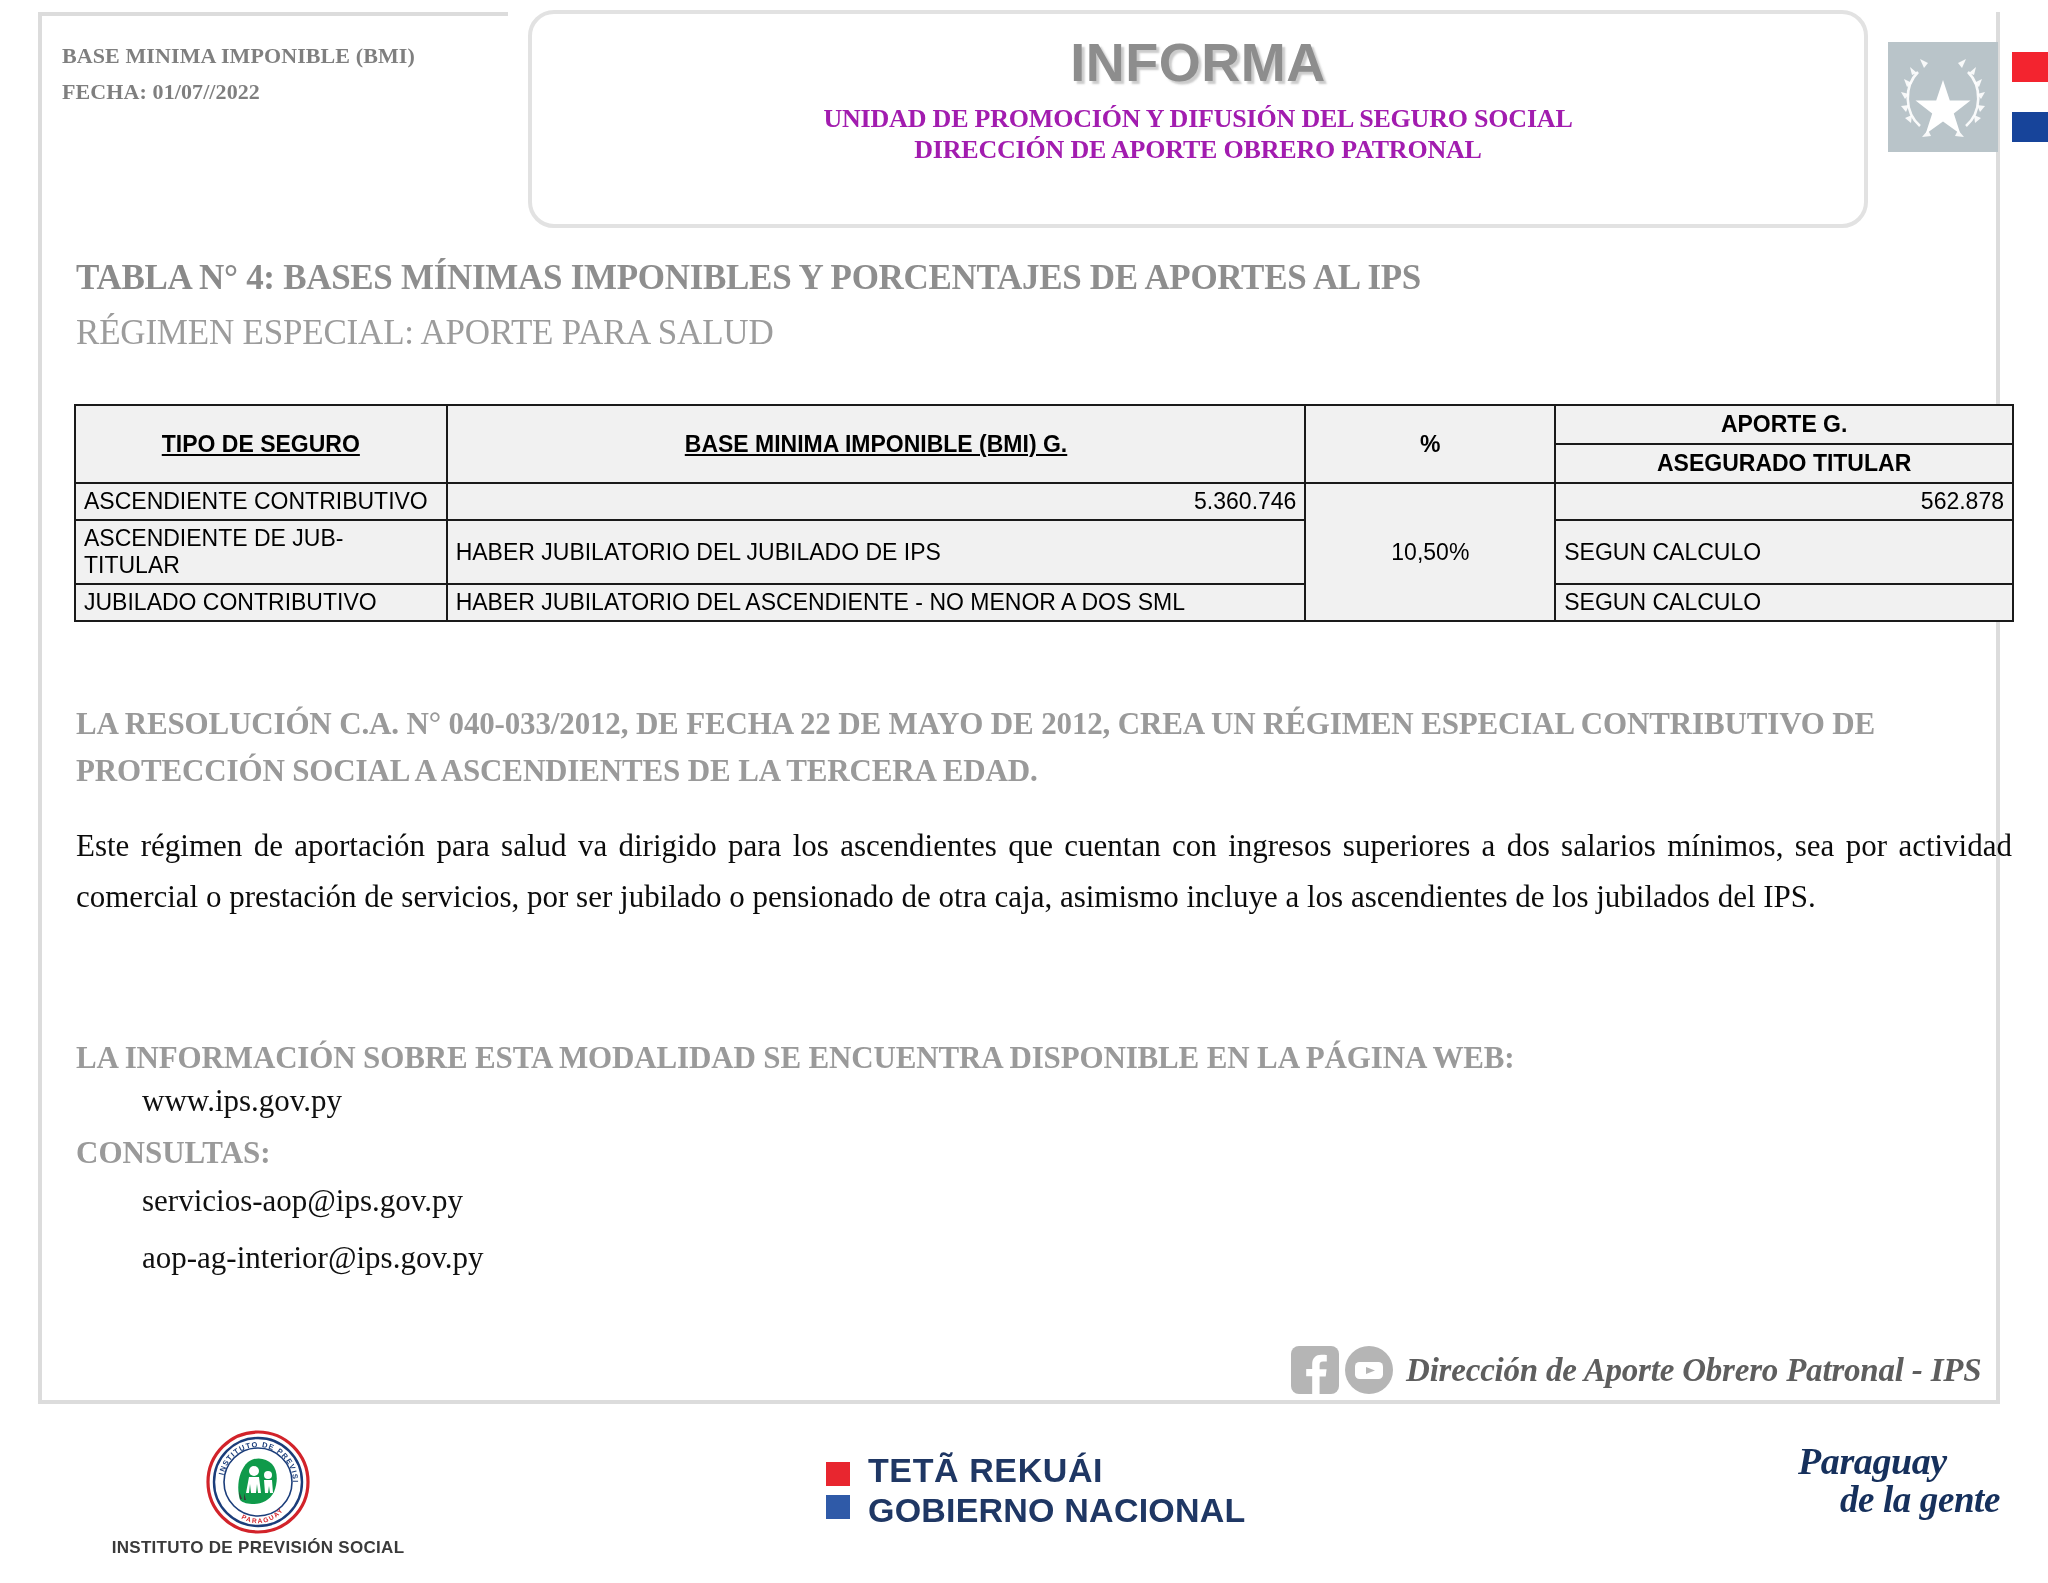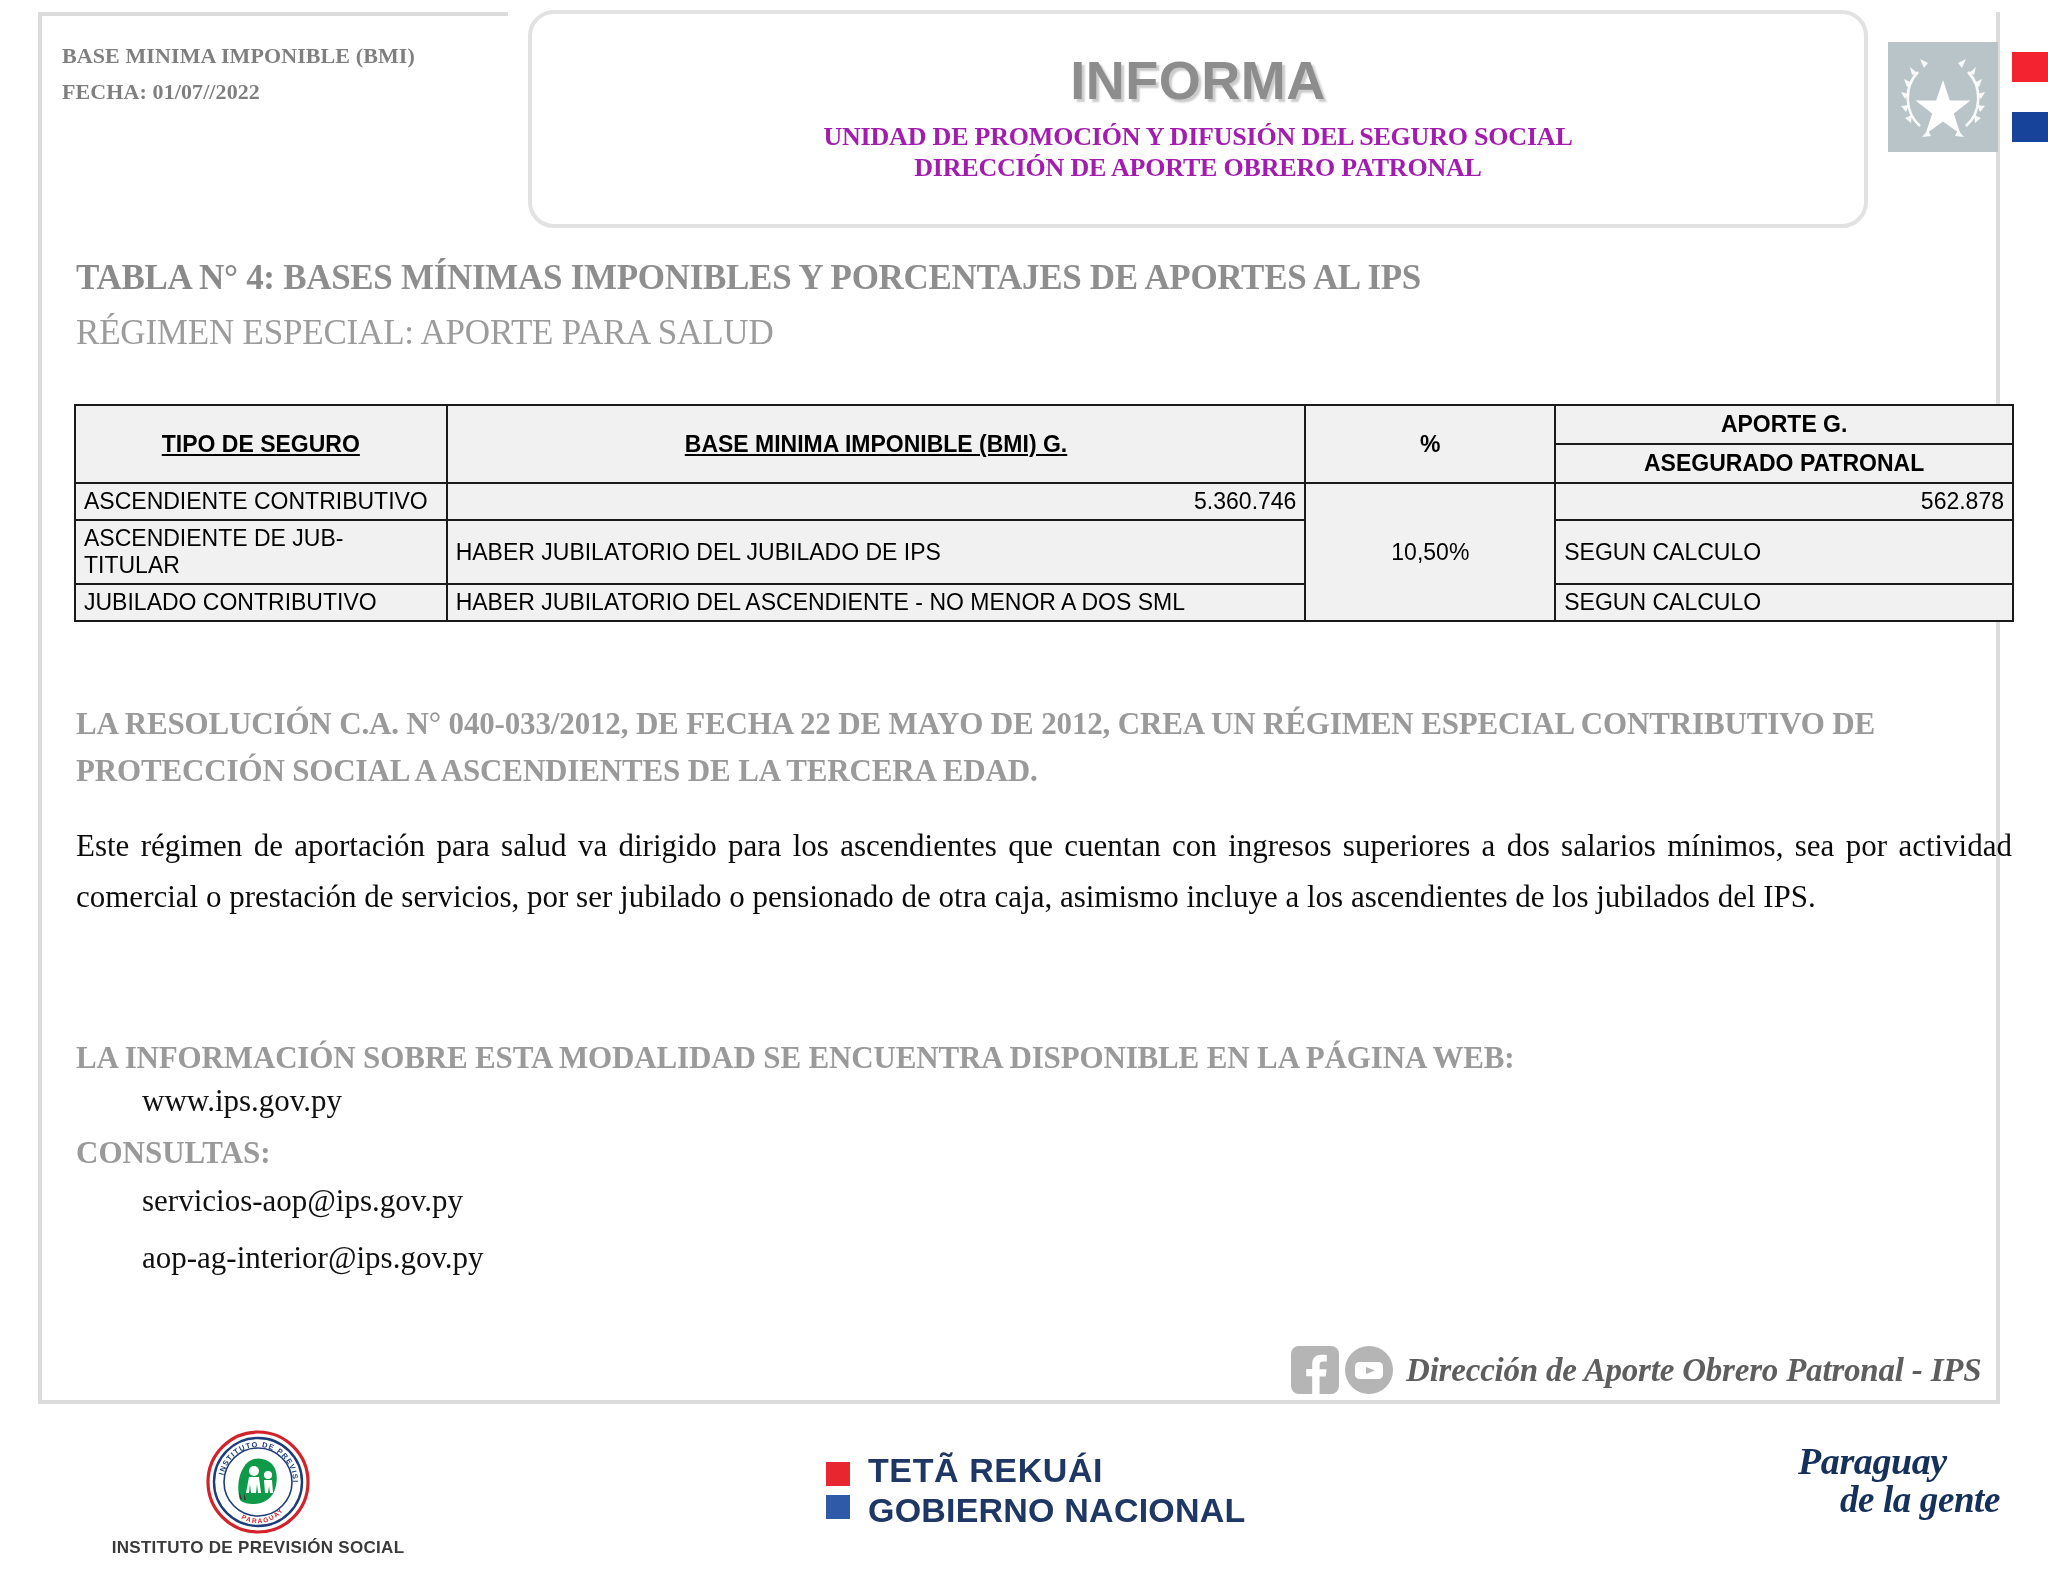--- a/index.html
+++ b/index.html
@@ -48,21 +48,21 @@
   #informa-box {
     position: absolute;
     left: 528px; top: 10px;
     width: 1340px; height: 218px;
     border: 4px solid #e2e2e2;
     border-radius: 26px;
     background: #fff;
     text-align: center;
   }
   #informa-title {
-    margin-top: 38px;
+    margin-top: 20px;
     font-family: "Liberation Sans", sans-serif;
     font-weight: bold;
     font-size: 54px;
     color: #8d8d8d;
     letter-spacing: .5px;
     text-shadow: 3px 3px 2px rgba(160,160,160,.55);
     line-height: 1.05;
   }
   #informa-box .sub {
     font-family: "Liberation Serif", serif;
@@ -336,21 +336,21 @@
 
 <table id="data-table">
   <tbody>
     <tr>
       <th class="col-tipo h-tall" rowspan="2">TIPO DE SEGURO</th>
       <th class="col-bmi h-tall" rowspan="2">BASE MINIMA IMPONIBLE (BMI) G.</th>
       <th class="col-pct h-tall" rowspan="2">%</th>
       <th class="col-aporte h-half">APORTE G.</th>
     </tr>
     <tr>
-      <th class="h-half">ASEGURADO PATRONAL</th>
+      <th class="h-half">ASEGURADO TITULAR</th>
     </tr>
     <tr class="r-body">
       <td class="lft">ASCENDIENTE CONTRIBUTIVO</td>
       <td class="num">5.360.746</td>
       <td class="ctr" rowspan="3">10,50%</td>
       <td class="num">562.878</td>
     </tr>
     <tr class="r-body">
       <td class="lft">ASCENDIENTE DE JUB-TITULAR</td>
       <td class="lft">HABER JUBILATORIO DEL JUBILADO DE IPS</td>

